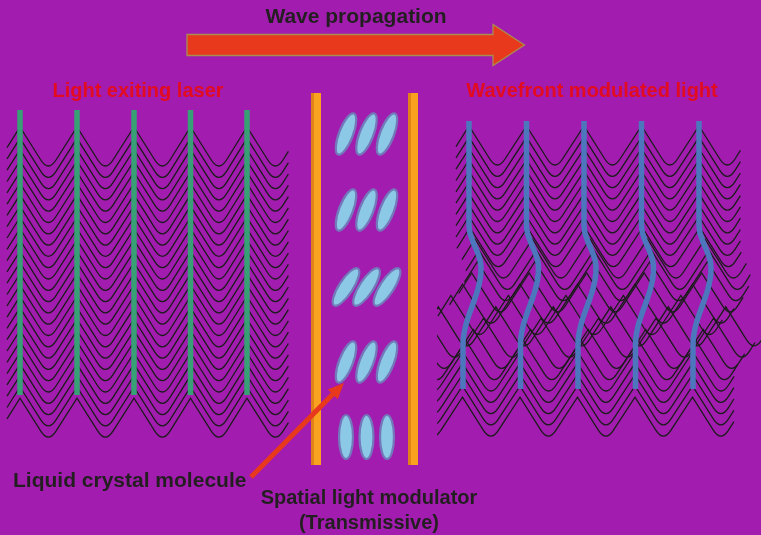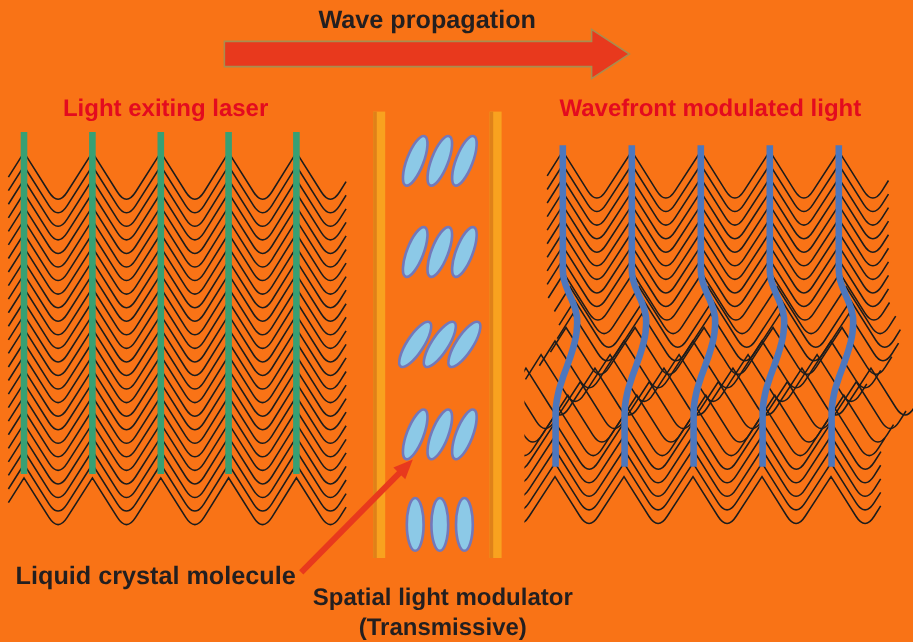--- a/index.html
+++ b/index.html
@@ -1,16 +1,16 @@
 <!DOCTYPE html>
 <html><head>
 <meta charset="utf-8">
 <style>
   html,body{margin:0;padding:0;background:#ffffff;}
-  .canvas{position:relative;width:761px;height:535px;background:#f97316;overflow:hidden;}
+  .canvas{position:relative;width:761px;height:535px;background:#a21caf;overflow:hidden;}
   svg{display:block;}
   .lbl{font-family:"Liberation Sans","DejaVu Sans",sans-serif;font-weight:bold;}
   .t21{font-size:21px;}
   .t20{font-size:20px;}
 </style>
 </head>
 <body>
 
 <div class="canvas">
   <svg id="diagram" width="761" height="535" viewBox="0 0 761 535">

